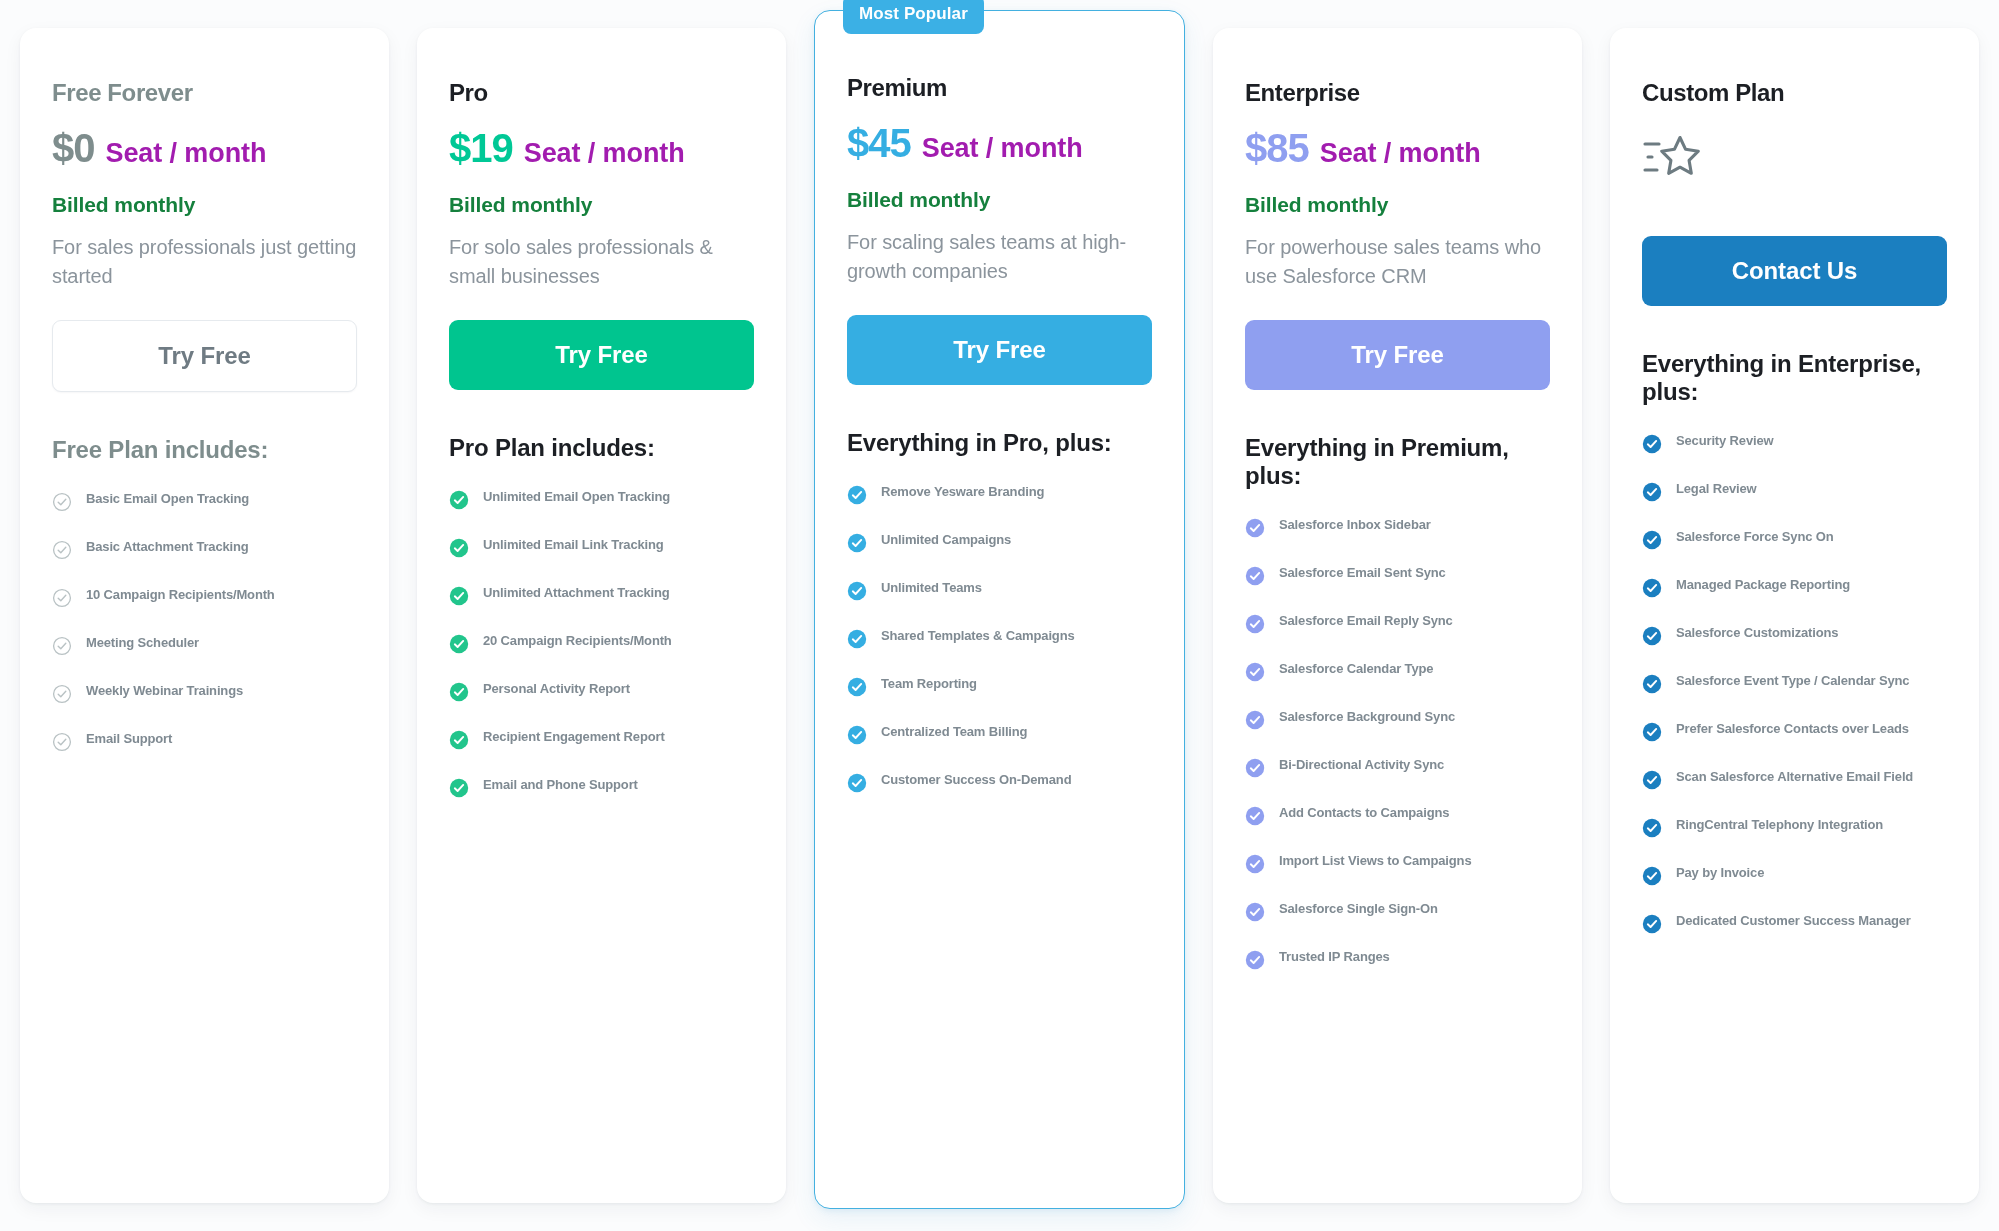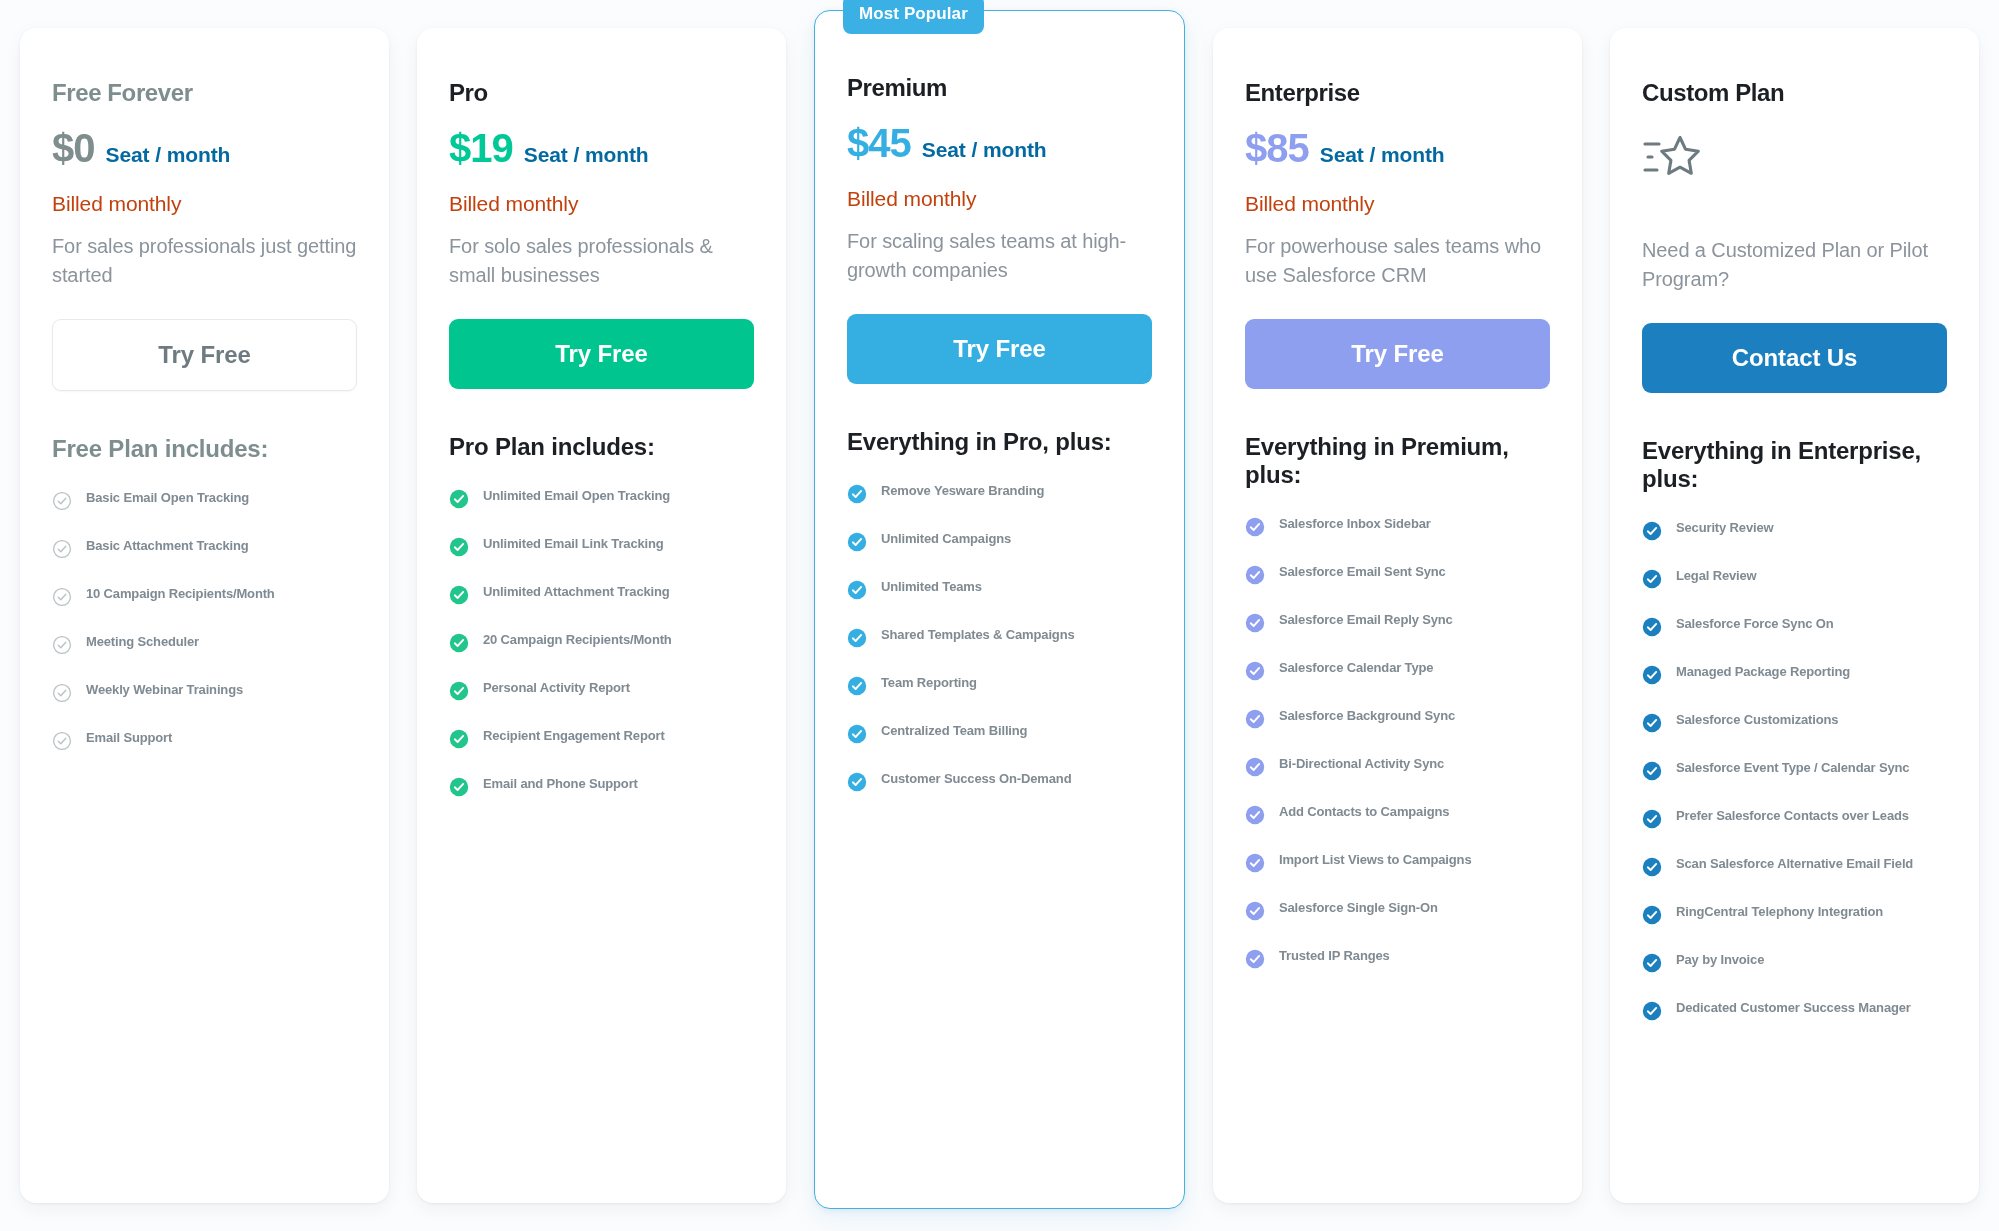--- a/index.html
+++ b/index.html
@@ -74,30 +74,30 @@
     margin-bottom: 24px;
     flex-wrap: wrap;
   }
   .price-amount {
     font-size: 40px;
     font-weight: bold;
     letter-spacing: -1px;
     line-height: 1;
   }
   .price-unit {
-    font-size: 21px;
-    font-weight: bold;
-    color: #0369a1;
+    font-size: 27px;
+    font-weight: bold;
+    color: #a21caf;
     letter-spacing: -.1px;
   }
 
   .billed {
     font-size: 21px;
-    font-weight: normal;
-    color: #c2410c;
+    font-weight: bold;
+    color: #15803d;
     margin-bottom: 16px;
     letter-spacing: -.1px;
   }
 
   .plan-desc {
     font-size: 20px;
     line-height: 1.42;
     color: #8b949c;
     margin-bottom: 30px;
     letter-spacing: -.1px;
@@ -503,21 +503,20 @@
     <div class="plan-card">
       <h2 class="plan-title">Custom Plan</h2>
       <div class="custom-icon">
         <svg viewBox="0 0 62 52" width="62" height="52">
           <path d="M38 5.5 L43.6 17.3 L56.3 19.2 L47.1 28.4 L49.3 41.3 L38 35.2 L26.7 41.3 L28.9 28.4 L19.7 19.2 L32.4 17.3 Z" fill="none" stroke="#6d7b81" stroke-width="3.1" stroke-linejoin="round" stroke-linecap="round"></path>
           <line x1="3" y1="12" x2="17" y2="12" stroke="#6d7b81" stroke-width="3.1" stroke-linecap="round"></line>
           <line x1="6" y1="25" x2="10" y2="25" stroke="#6d7b81" stroke-width="3.1" stroke-linecap="round"></line>
           <line x1="3" y1="38" x2="15" y2="38" stroke="#6d7b81" stroke-width="3.1" stroke-linecap="round"></line>
         </svg>
       </div>
-      <p class="plan-desc">Need a Customized Plan or Pilot Program?</p>
       <button class="cta-button" style="background:#1b7fc0">Contact Us</button>
       <div class="includes-title">Everything in Enterprise, plus:</div>
       <ul class="feature-list">
         <li class="feature-item">
           <span class="check-icon">
             <svg viewBox="0 0 20 20">
               <circle cx="10" cy="10" r="9.2" fill="#1b7fc0"></circle>
               <path d="M5.8 10.3 L8.6 13.0 L14.2 6.9" fill="none" stroke="#ffffff" stroke-width="1.9" stroke-linecap="round" stroke-linejoin="round"></path>
             </svg>
           </span>

